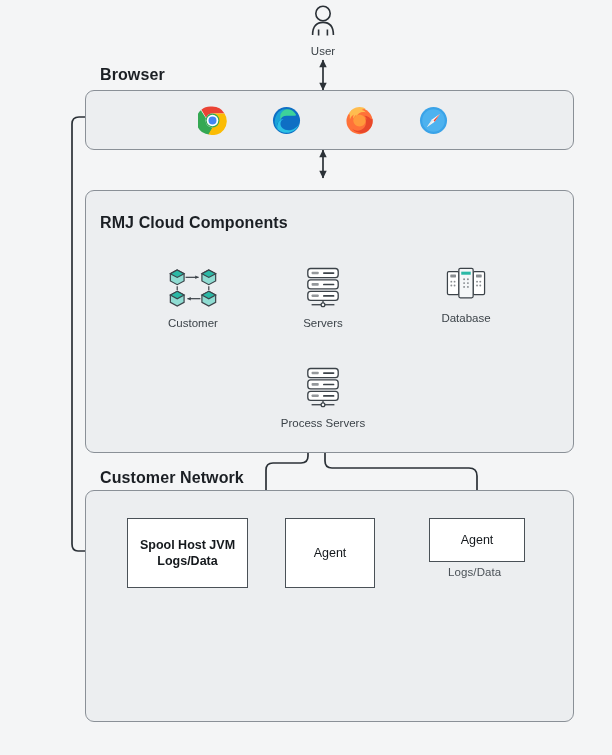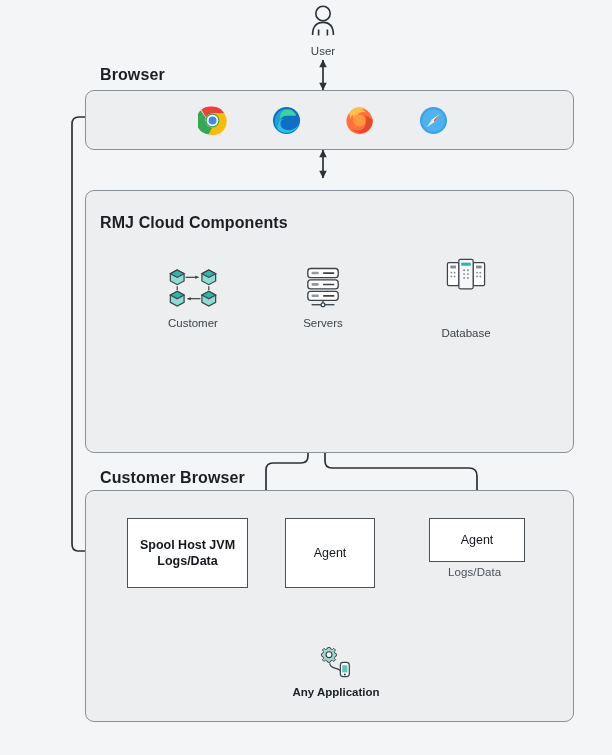--- a/index.html
+++ b/index.html
@@ -65,21 +65,21 @@
     </g>
   </svg>
 
   <div class="panel" style="left:85px;top:90px;width:489px;height:60px;"></div>
   <div class="panel-label" style="left:100px;top:66px;">Browser</div>
 
   <div class="panel" style="left:85px;top:190px;width:489px;height:263px;"></div>
   <div class="panel-label" style="left:100px;top:166px;margin-top:48px;">RMJ Cloud Components</div>
 
   <div class="panel" style="left:85px;top:490px;width:489px;height:232px;"></div>
-  <div class="panel-label" style="left:100px;top:469px;">Customer Browser</div>
+  <div class="panel-label" style="left:100px;top:469px;">Customer Network</div>
 
   <div class="node" style="left:299px;top:4px;width:48px;">
     <svg class="ico" width="30" height="34" viewBox="0 0 30 34">
       <circle cx="15" cy="9.5" r="7.2" fill="none" stroke="#2b3137" stroke-width="1.6"></circle>
       <path d="M4.6,31 C4.6,21.6 9.2,18.4 15,18.4 C20.8,18.4 25.4,21.6 25.4,31" fill="none" stroke="#2b3137" stroke-width="1.6"></path>
       <line x1="10.6" y1="25.5" x2="10.6" y2="31.5" stroke="#2b3137" stroke-width="1.6"></line>
       <line x1="19.4" y1="25.5" x2="19.4" y2="31.5" stroke="#2b3137" stroke-width="1.6"></line>
     </svg>
     <div class="cap">User</div>
   </div>
@@ -165,21 +165,21 @@
         <rect x="20" y="30.4" width="12" height="1.8" rx=".9"></rect>
       </g>
       <line x1="20" y1="36" x2="20" y2="39.6" stroke="#3c4349" stroke-width="1.4"></line>
       <circle cx="20" cy="40.6" r="2" fill="#ffffff" stroke="#3c4349" stroke-width="1.4"></circle>
       <line x1="8" y1="40.6" x2="18" y2="40.6" stroke="#3c4349" stroke-width="1.4"></line>
       <line x1="22" y1="40.6" x2="32" y2="40.6" stroke="#3c4349" stroke-width="1.4"></line>
     </svg>
     <div class="cap">Servers</div>
   </div>
 
-  <div class="node" style="left:435px;top:256px;width:62px;gap:24px;">
+  <div class="node" style="left:435px;top:265px;width:62px;">
     <svg class="ico" width="44" height="40" viewBox="0 0 46 42">
       <g stroke="#3c4349" stroke-width="1.3" fill="#ffffff">
         <rect x="3.5" y="7" width="12" height="24" rx="1.4"></rect>
         <rect x="30.5" y="7" width="12" height="24" rx="1.4"></rect>
         <rect x="15.5" y="3.5" width="15" height="31" rx="1.6" fill="#f5f7f8"></rect>
       </g>
       <rect x="18" y="7" width="10" height="3.2" fill="#2bb9a6"></rect>
       <g fill="#3c4349" opacity=".6">
         <rect x="6.5" y="10" width="6" height="3" rx=".6"></rect>
         <rect x="33.5" y="10" width="6" height="3" rx=".6"></rect>
@@ -195,47 +195,56 @@
           <circle cx="25" cy="15" r="1"></circle>
         <circle cx="21" cy="19" r="1"></circle>
           <circle cx="25" cy="19" r="1"></circle>
         <circle cx="21" cy="23" r="1"></circle>
           <circle cx="25" cy="23" r="1"></circle>
       </g>
     </svg>
     <div class="cap">Database</div>
   </div>
 
+  <div class="node" style="left:275px;top:366px;width:96px;">
+    <svg class="ico" width="38" height="44" viewBox="0 0 40 46">
+      <g stroke="#3c4349" stroke-width="1.4" fill="#ffffff">
+        <rect x="4" y="2.5" width="32" height="9.5" rx="3"></rect>
+        <rect x="4" y="14.5" width="32" height="9.5" rx="3"></rect>
+        <rect x="4" y="26.5" width="32" height="9.5" rx="3"></rect>
+      </g>
+      <g fill="#3c4349">
+        <rect x="8" y="5.8" width="7.5" height="2.8" rx=".8" opacity=".55"></rect>
+        <rect x="8" y="17.8" width="7.5" height="2.8" rx=".8" opacity=".55"></rect>
+        <rect x="8" y="29.8" width="7.5" height="2.8" rx=".8" opacity=".55"></rect>
+        <rect x="20" y="6.4" width="12" height="1.8" rx=".9"></rect>
+        <rect x="20" y="18.4" width="12" height="1.8" rx=".9"></rect>
+        <rect x="20" y="30.4" width="12" height="1.8" rx=".9"></rect>
+      </g>
+      <line x1="20" y1="36" x2="20" y2="39.6" stroke="#3c4349" stroke-width="1.4"></line>
+      <circle cx="20" cy="40.6" r="2" fill="#ffffff" stroke="#3c4349" stroke-width="1.4"></circle>
+      <line x1="8" y1="40.6" x2="18" y2="40.6" stroke="#3c4349" stroke-width="1.4"></line>
+      <line x1="22" y1="40.6" x2="32" y2="40.6" stroke="#3c4349" stroke-width="1.4"></line>
+    </svg>
+    <div class="cap">Process Servers</div>
+  </div>
 
   <div class="wbox" style="left:127px;top:518px;width:121px;height:70px;">
     <span>
       <b>Spool Host JVM</b><br>
       <b>Logs/Data</b>
     </span>
   </div>
 
   <div class="wbox" style="left:285px;top:518px;width:90px;height:70px;">
     <span>Agent</span>
   </div>
 
 
   <div class="wbox" style="left:429px;top:518px;width:96px;height:44px;">
     <span>Agent</span>
   </div>
   <div class="panel-label" style="left:448px;top:566px;font-weight:400;color:#4a5157;font-size:11.5px;">Logs/Data</div>
 
 
-  <div class="node" style="left:287px;top:645px;width:98px;">
-    <svg class="ico" width="40" height="34" viewBox="0 0 42 36">
-      <g fill="#9fd9d1" stroke="#3c4349" stroke-width="1.2">
-        <path d="M14,2.2 l3,0 l.8,2 l2.2,.6 l1.8,-1.5 l2.2,2.2 l-1.5,1.8 l.6,2.2 l2,.8 l0,3 l-2,.8 l-.6,2.2 l1.5,1.8 l-2.2,2.2 l-1.8,-1.5 l-2.2,.6 l-.8,2 l-3,0 l-.8,-2 l-2.2,-.6 l-1.8,1.5 l-2.2,-2.2 l1.5,-1.8 l-.6,-2.2 l-2,-.8 l0,-3 l2,-.8 l.6,-2.2 l-1.5,-1.8 l2.2,-2.2 l1.8,1.5 l2.2,-.6 z" transform="scale(.82) translate(1,1)"></path>
-        <circle cx="13.6" cy="10.2" r="3.1" fill="#ffffff"></circle>
-      </g>
-      <path d="M14.4,19.4 C14.4,26 24,23.4 25.6,27.6" fill="none" stroke="#3c4349" stroke-width="1.3"></path>
-      <rect x="25.6" y="18.5" width="9.5" height="15" rx="3" fill="#ffffff" stroke="#3c4349" stroke-width="1.3"></rect>
-      <rect x="27.6" y="21.5" width="5.5" height="7.5" fill="#58c9ba"></rect>
-      <circle cx="30.4" cy="31.2" r="1.1" fill="#3c4349"></circle>
-    </svg>
-    <div class="cap dark">Any Application</div>
-  </div>
 
 
 </div>
 
 </body></html>

